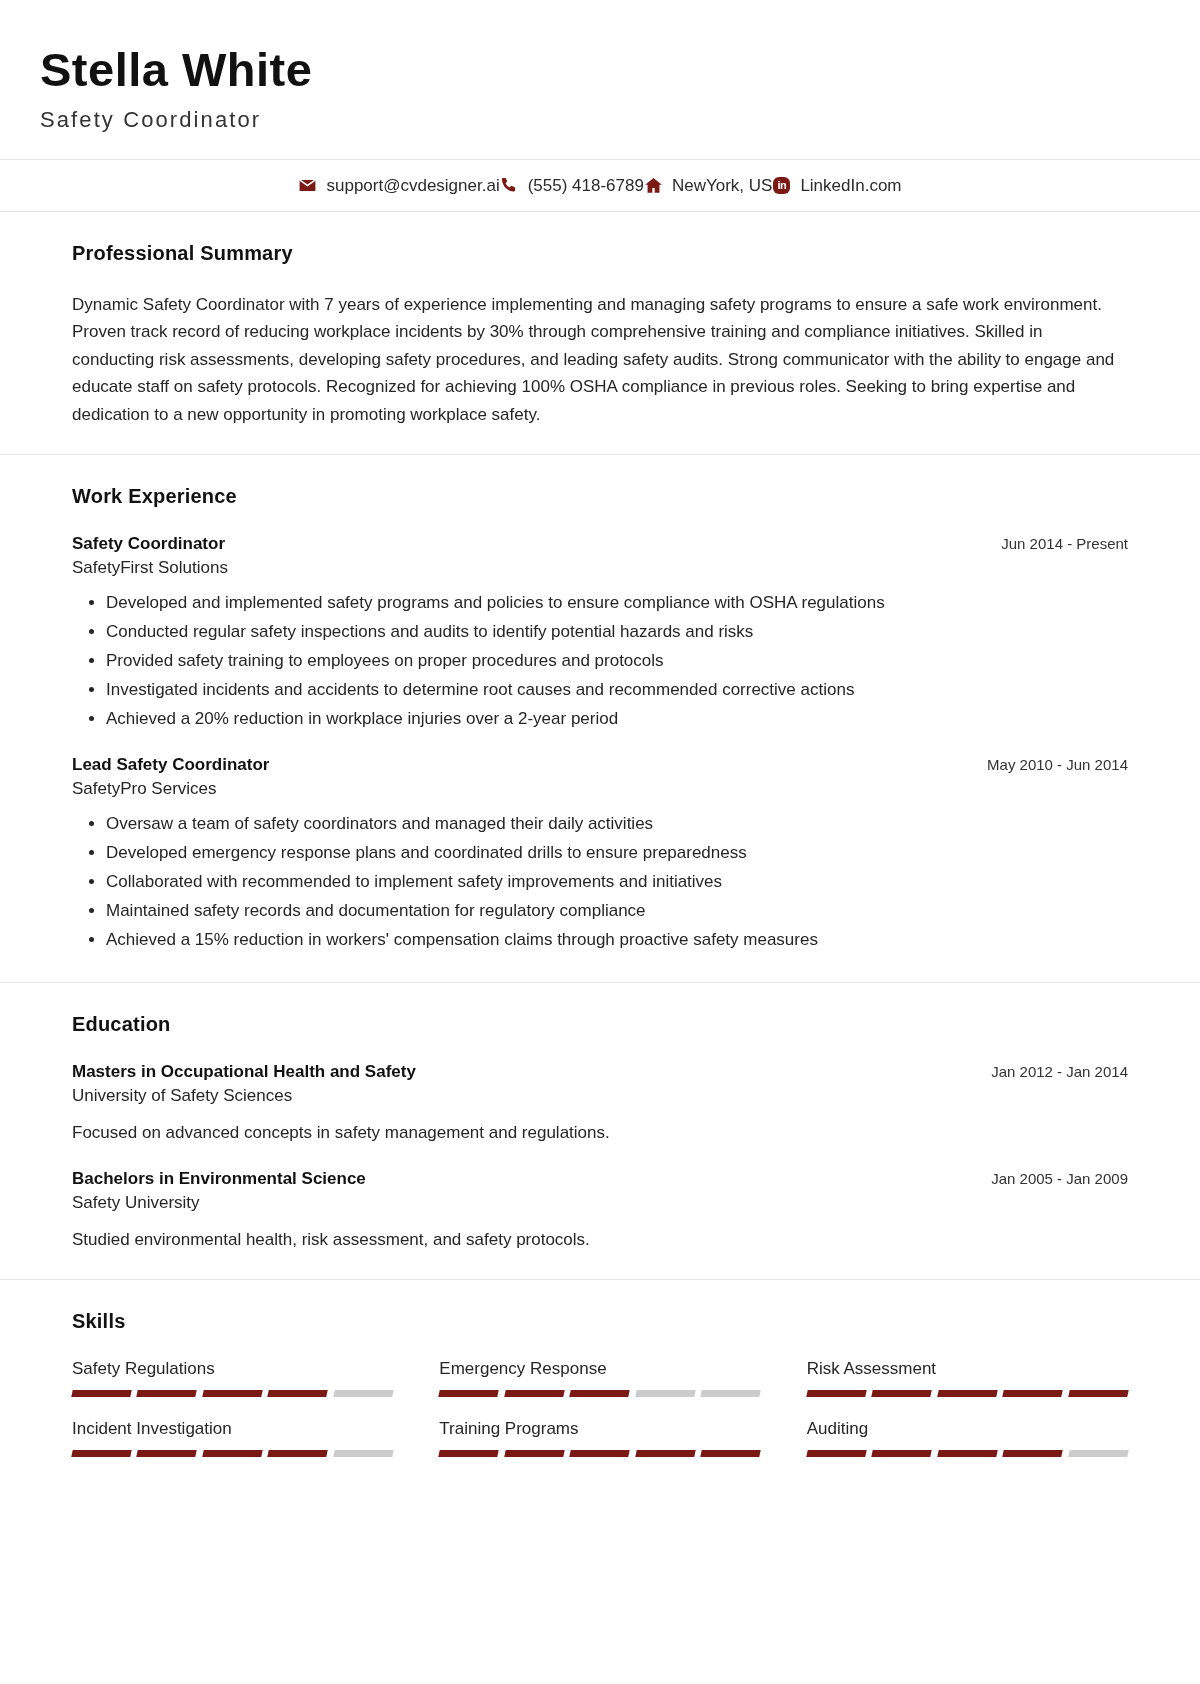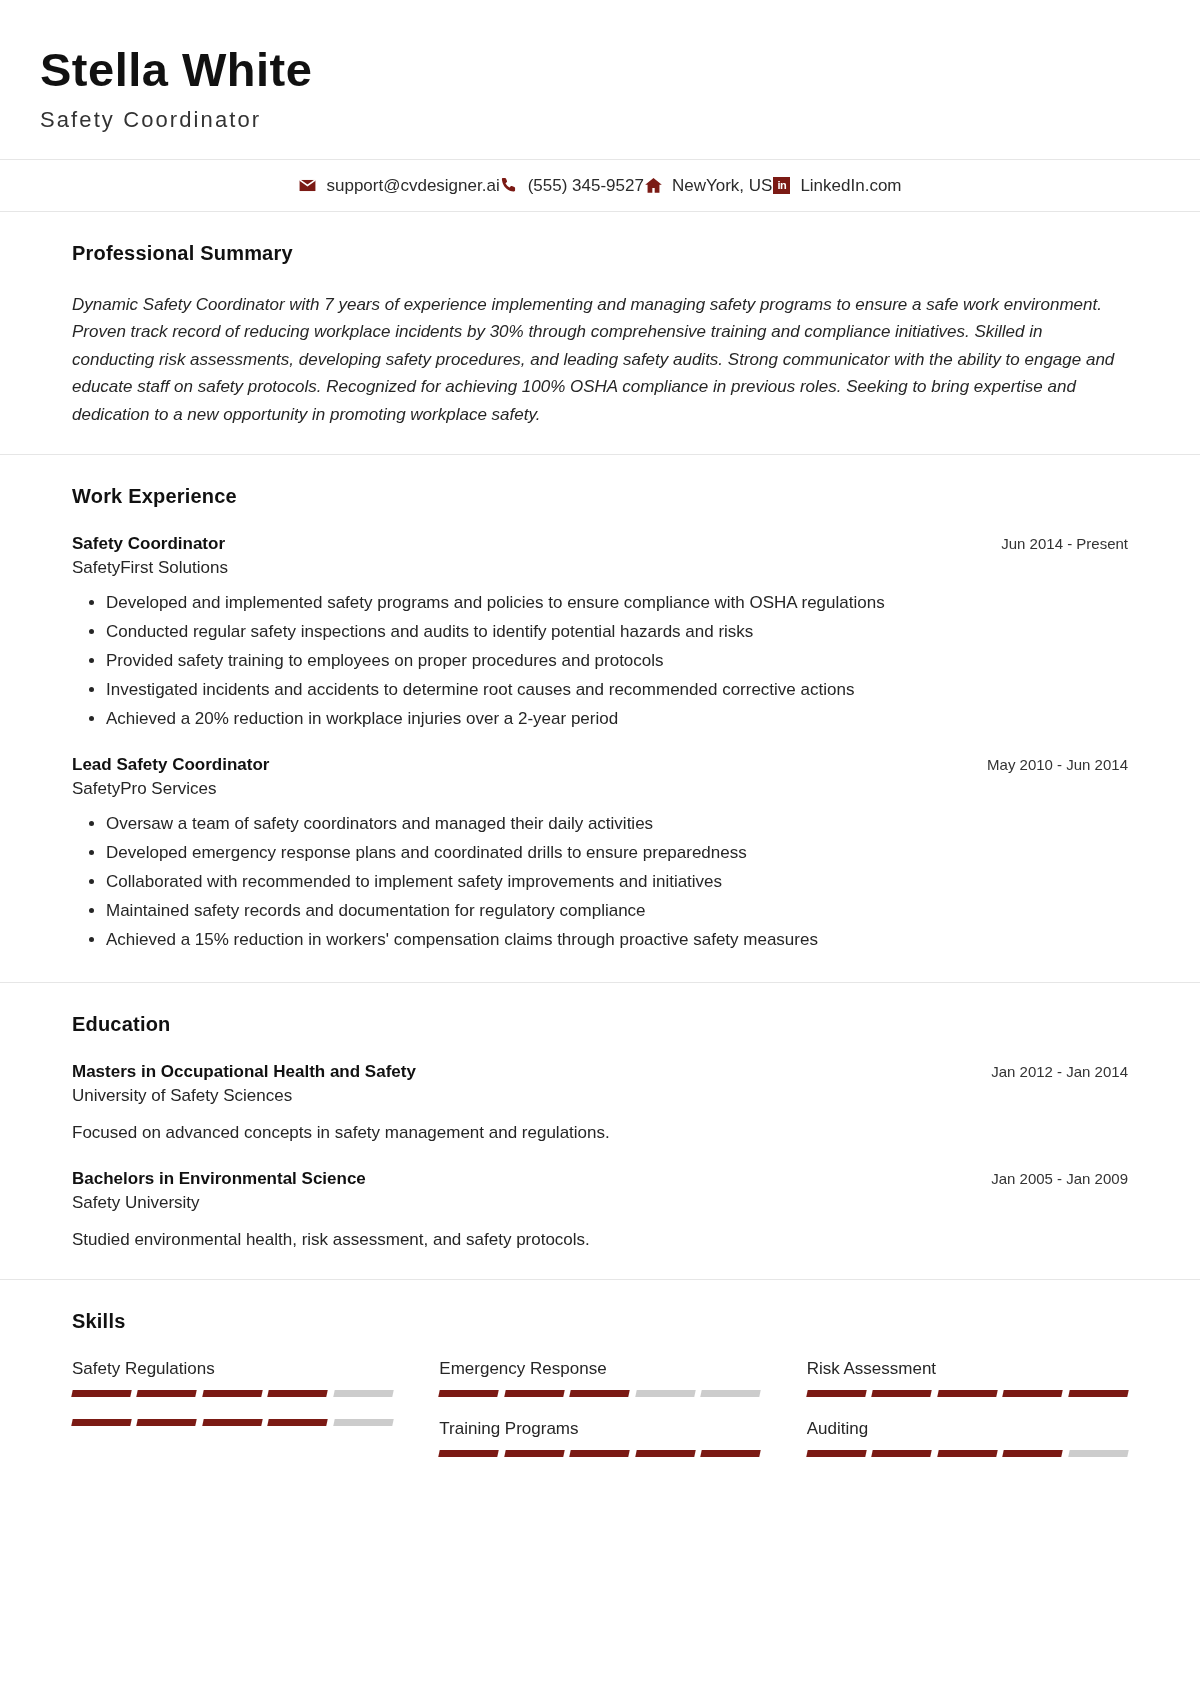--- a/index.html
+++ b/index.html
@@ -61,21 +61,21 @@
     justify-content: center;
     width: 19px;
     height: 19px;
     color: #7b1a14;
     flex: 0 0 auto;
   }
   .contact-item .ico svg { display: block; }
   .li-badge {
     width: 17px; height: 17px;
     background: #7b1a14;
-    border-radius: 0;
+    border-radius: 6px;
     color: #ffffff;
     font-size: 11px;
     font-weight: bold;
     line-height: 17px;
     text-align: center;
     letter-spacing: -0.4px;
   }
 
   
   .section {
@@ -87,21 +87,20 @@
     font-weight: bold;
     color: #111111;
     margin-bottom: 26px;
     letter-spacing: 0.2px;
   }
   .summary-text {
     font-size: 17px;
     line-height: 1.62;
     color: #262626;
     text-align: left;
-    font-style: italic;
   }
 
   
   .entry { margin-bottom: 24px; }
   .entry:last-child { margin-bottom: 0; }
   .entry-head {
     display: flex;
     justify-content: space-between;
     align-items: baseline;
     gap: 20px;
@@ -184,21 +183,21 @@
           </svg>
       </span>
       <span>support@cvdesigner.ai</span>
     </div>
     <div class="contact-item">
       <span class="ico">
         <svg width="18" height="18" viewBox="0 0 24 24" fill="currentColor">
             <path d="M6.6 2.5c.7 0 1.3.4 1.5 1l1.2 3.2c.2.6 0 1.3-.5 1.7l-1.5 1.2c1.2 2.5 3.2 4.5 5.7 5.7l1.2-1.5c.4-.5 1.1-.7 1.7-.5l3.2 1.2c.6.2 1 .8 1 1.5v3c0 .9-.7 1.6-1.6 1.5C10.3 20.9 3.1 13.7 2.5 4.1 2.4 3.2 3.1 2.5 4 2.5z"></path>
           </svg>
       </span>
-      <span>(555) 345-9527</span>
+      <span>(555) 418-6789</span>
     </div>
     <div class="contact-item">
       <span class="ico">
         <svg width="19" height="19" viewBox="0 0 24 24" fill="currentColor">
             <path d="M12 2.5L1.5 11h3V21h6v-6h3v6h6V11h3z"></path>
           </svg>
       </span>
       <span>NewYork, US</span>
     </div>
     <div class="contact-item">
@@ -297,20 +296,21 @@
           <div class="skill-name">Risk Assessment</div>
           <div class="skill-bar">
             <div class="skill-seg on"></div>
             <div class="skill-seg on"></div>
             <div class="skill-seg on"></div>
             <div class="skill-seg on"></div>
             <div class="skill-seg on"></div>
           </div>
         </div>
         <div class="skill-item">
+          <div class="skill-name">Incident Investigation</div>
           <div class="skill-bar">
             <div class="skill-seg on"></div>
             <div class="skill-seg on"></div>
             <div class="skill-seg on"></div>
             <div class="skill-seg on"></div>
             <div class="skill-seg"></div>
           </div>
         </div>
         <div class="skill-item">
           <div class="skill-name">Training Programs</div>

